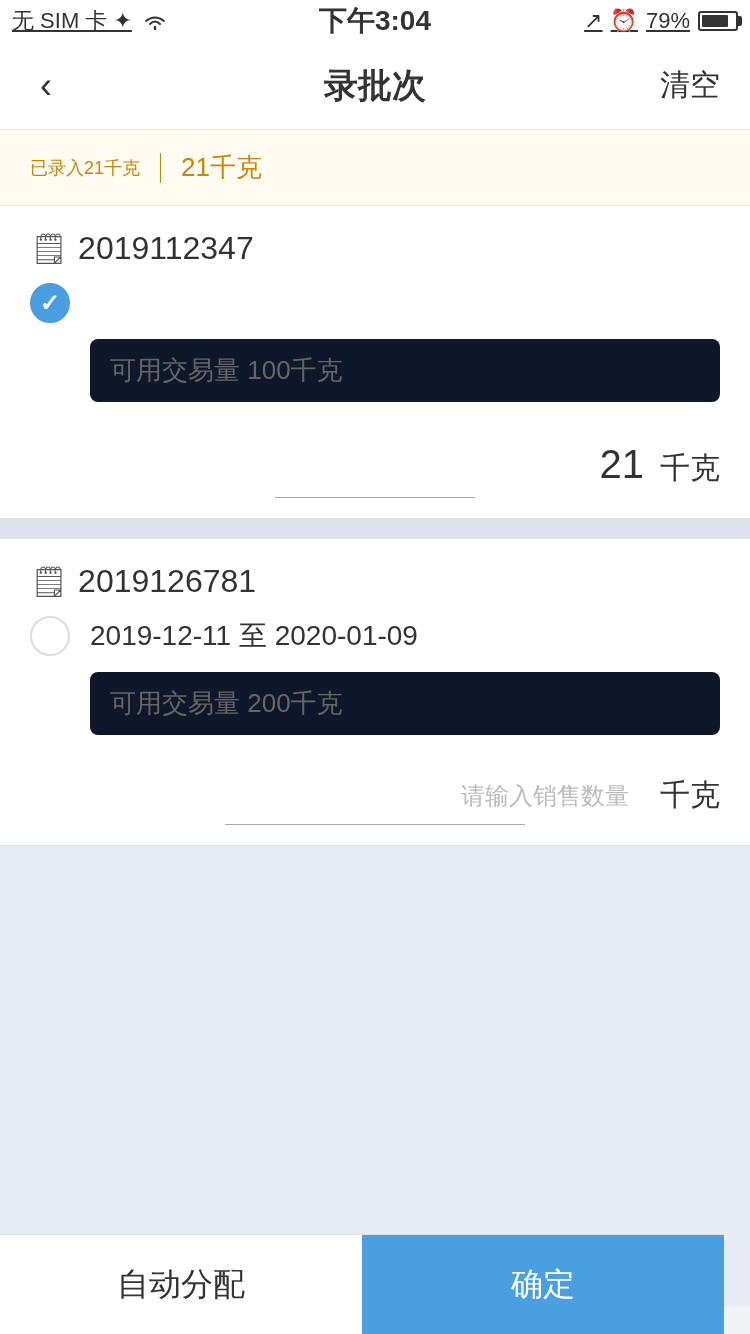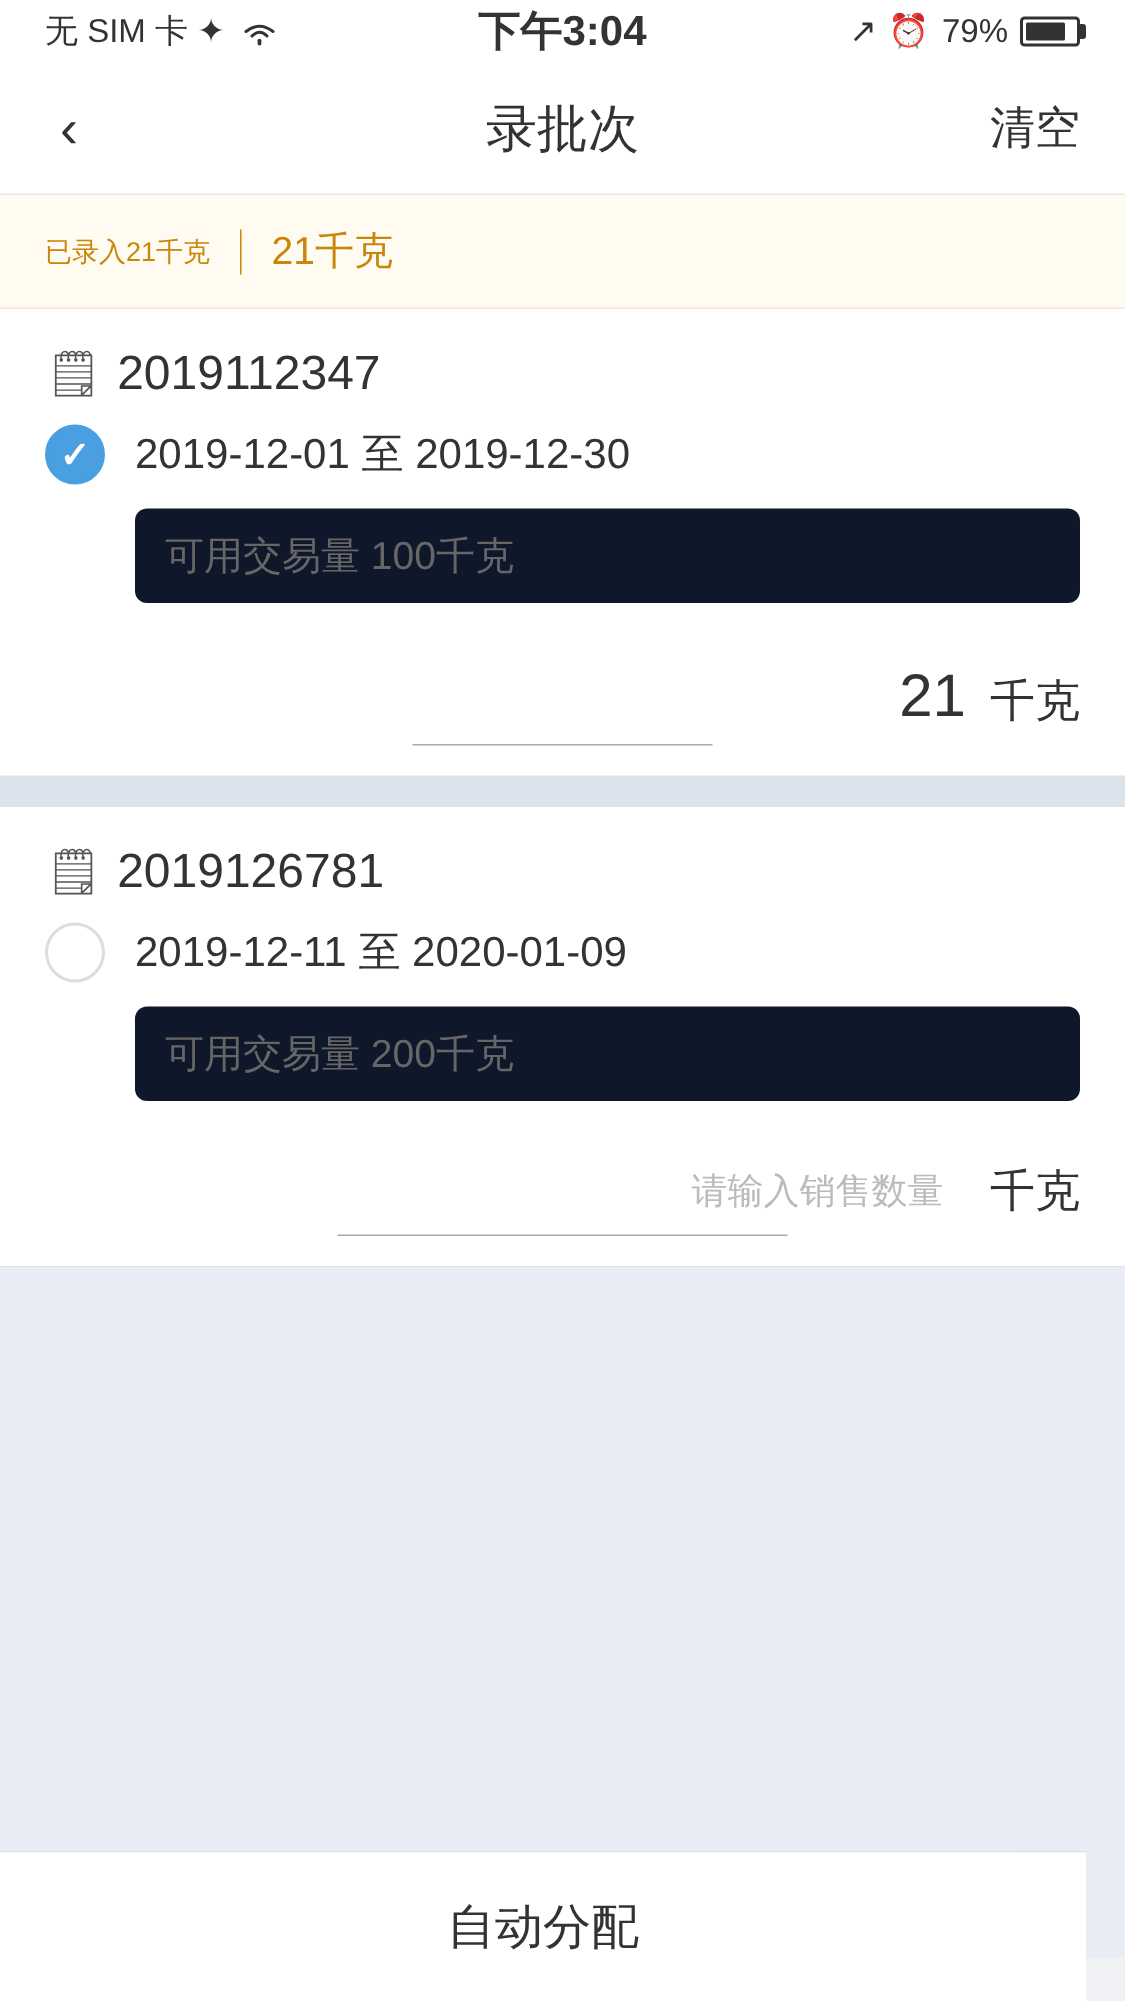--- a/index.html
+++ b/index.html
@@ -13,23 +13,24 @@
       color: #333;
     }
 
     
     .status-bar {
       height: 42px;
       background: #fff;
       display: flex;
       align-items: center;
       justify-content: space-between;
-      padding: 0 30px;
+      padding: 0 12px;
       font-size: 24px;
       font-weight: 500;
+      text-decoration: underline;
     }
     .status-left {
       display: flex;
       align-items: center;
       gap: 8px;
       font-size: 22px;
     }
     .status-center {
       font-size: 28px;
       font-weight: 600;
@@ -85,21 +86,21 @@
       position: relative;
     }
     .nav-back {
       font-size: 36px;
       color: #333;
       cursor: pointer;
       padding: 10px;
     }
     .nav-title {
       font-size: 34px;
-      font-weight: 400;
+      font-weight: 700;
       color: #333;
       position: absolute;
       left: 50%;
       transform: translateX(-50%);
     }
     .nav-action {
       font-size: 30px;
       color: #333;
       cursor: pointer;
     }
@@ -327,21 +328,20 @@
 </div>
 
 <div class="batch-card">
   <div class="batch-card-inner">
     <div class="batch-id-row">
       <span class="batch-icon">🗒</span>
       <span class="batch-id">2019112347</span>
     </div>
     <div class="batch-date-row">
       <div class="radio-circle checked"></div>
-      <span class="batch-date">2019-12-01 至 2019-12-30</span>
     </div>
     <div class="avail-row">
       <span class="avail-text">
         <span>可用交易量</span> <span>100千克</span>
       </span>
     </div>
   </div>
 
   <div class="amount-row">
     <div style="display:flex; flex-direction:column; align-items:flex-end; gap:8px; flex:1;">
@@ -383,13 +383,16 @@
     </div>
   </div>
 </div>
 
 <div class="empty-area"></div>
 
 <div class="bottom-bar">
   <div class="bottom-btn-auto">
     <span>自动分配</span>
   </div>
+  <div class="bottom-btn-confirm">
+    <span>确定</span>
+  </div>
 </div>
 
 </body></html>

